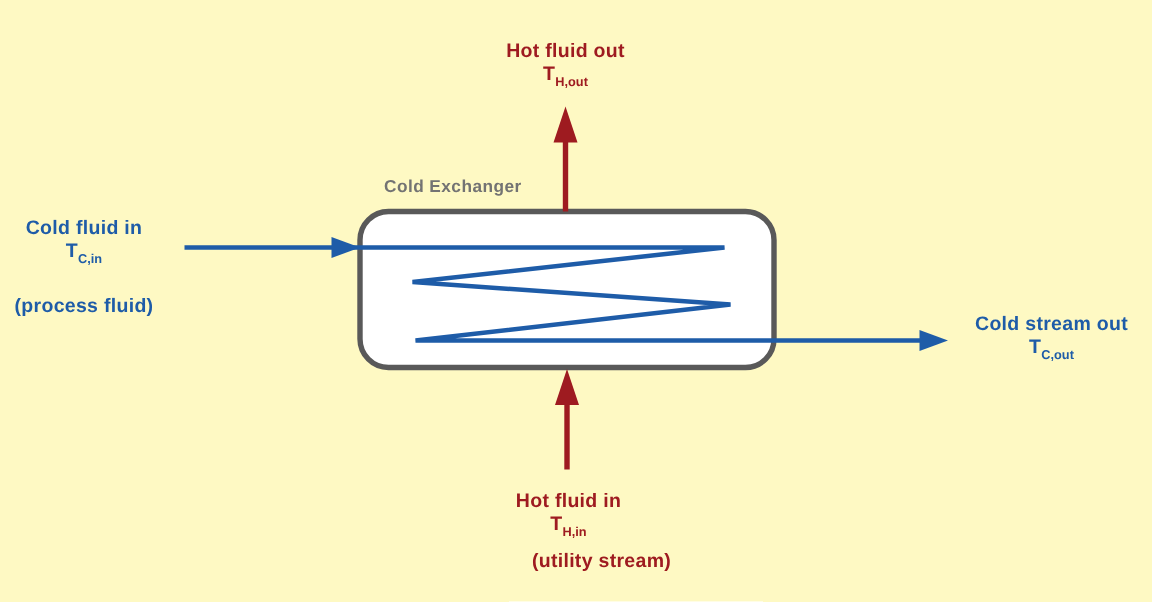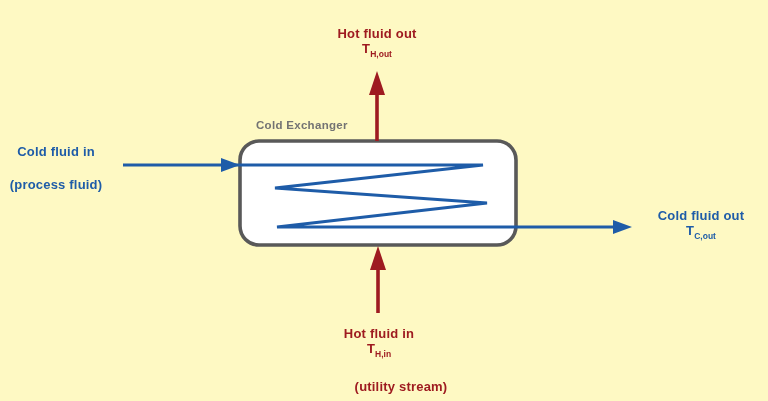--- a/index.html
+++ b/index.html
@@ -46,21 +46,21 @@
     position: absolute;
     left: 256px;
     top: 119px;
     font-size: 11.5px;
     font-weight: bold;
     color: #737373;
     letter-spacing: 0.3px;
     white-space: nowrap;
   }
   .mt-cold { margin-top: 17px; }
-  .mt-hot  { margin-top: 18px; padding-left: 44px; }
+  .mt-hot  { margin-top: 5px; padding-left: 44px; }
 </style>
 </head>
 <body>
 
 <div id="stage">
 
   <svg id="diagram-svg" width="768" height="401" viewBox="0 0 768 401">
 
     <rect x="240" y="141" width="276" height="104" rx="19" ry="19" fill="#ffffff" stroke-width="3.6" stroke="#595959"></rect>
 
@@ -77,25 +77,26 @@
 
   <div class="label-block hot-text centered" style="left:377px; top:26px;">
     <div>Hot fluid out</div>
     <div class="tline"><span>T</span><sub>H,out</sub></div>
   </div>
 
   <div class="vessel-label">Cold Exchanger</div>
 
   <div class="label-block cold-text centered" style="left:56px; top:144px;">
     <div>Cold fluid in</div>
+    <div class="tline"><span>T</span><sub>C,in</sub></div>
     <div class="note-line mt-cold">(process fluid)</div>
   </div>
 
   <div class="label-block cold-text centered" style="left:701px; top:208px;">
-    <div>Cold fluid out</div>
+    <div>Cold stream out</div>
     <div class="tline"><span>T</span><sub>C,out</sub></div>
   </div>
 
   <div class="label-block hot-text centered" style="left:379px; top:326px;">
     <div>Hot fluid in</div>
     <div class="tline"><span>T</span><sub>H,in</sub></div>
     <div class="note-line mt-hot">(utility stream)</div>
   </div>
 
 </div>

